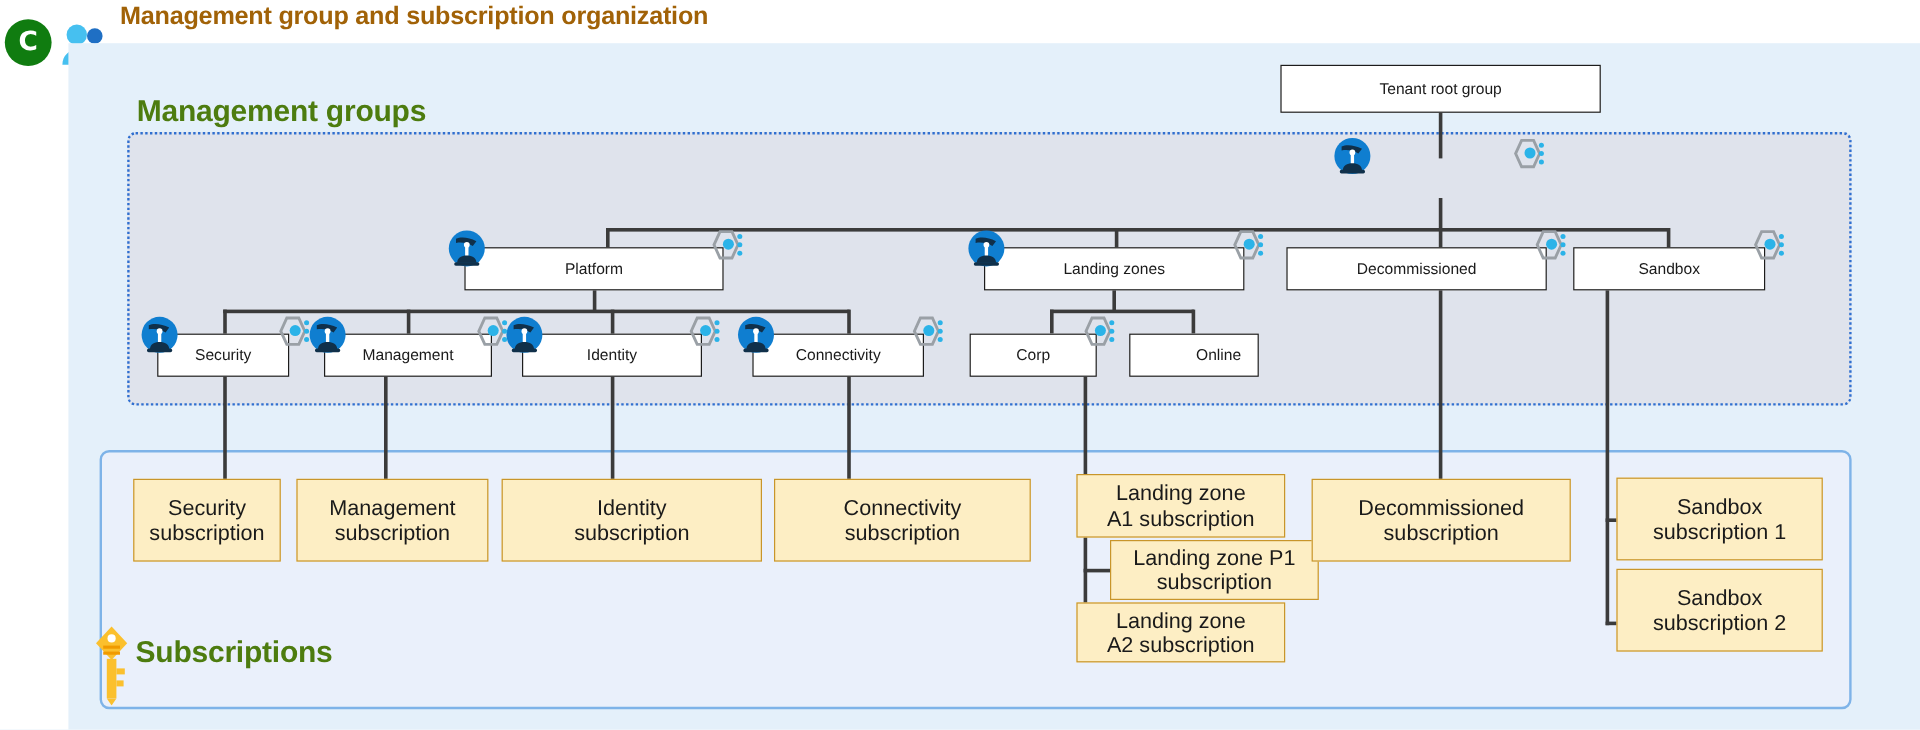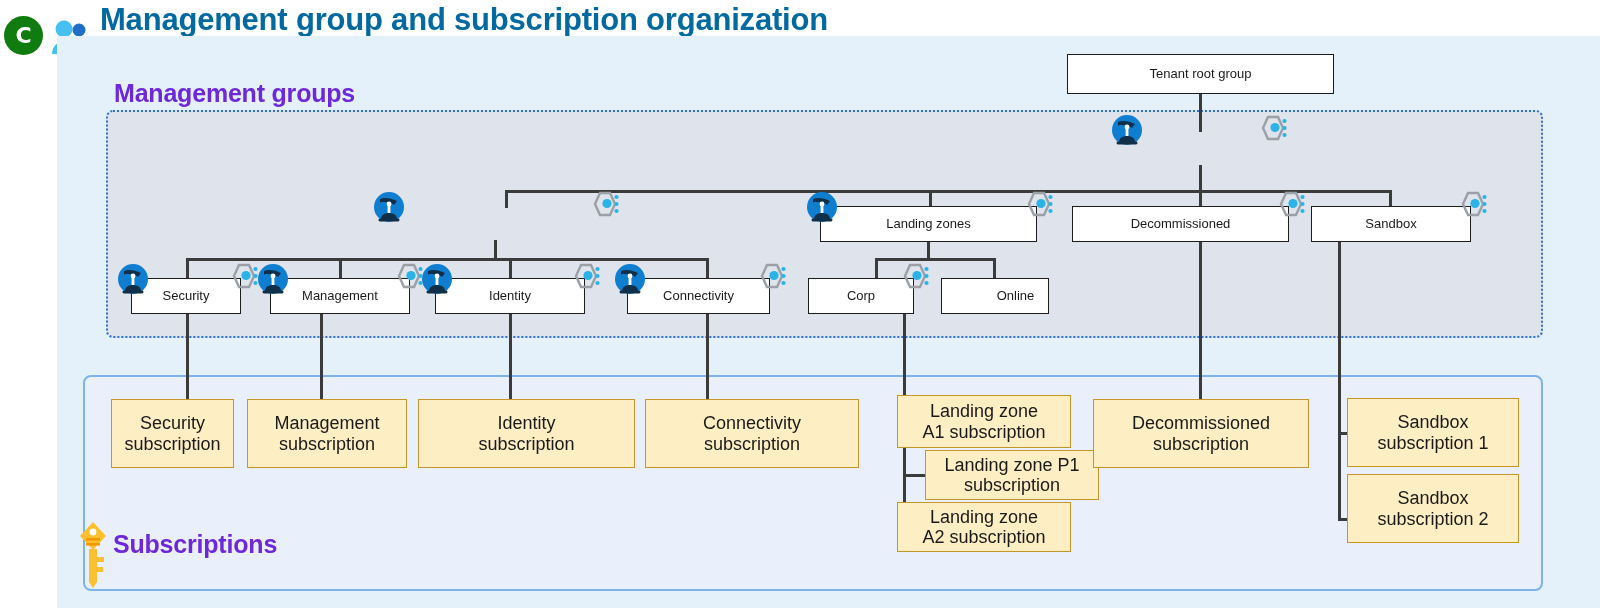--- a/index.html
+++ b/index.html
@@ -22,28 +22,28 @@
     box-sizing:border-box;
   }
   .sub-panel{
     position:absolute;left:83px;top:375px;width:1460px;height:216px;
     background:#eaf0fb;border:2px solid #7eb3e8;border-radius:8px;
     box-sizing:border-box;
   }
 
   
   .caption{
-    position:absolute;font-weight:bold;color:#6d28d9;white-space:nowrap;
+    position:absolute;font-weight:bold;color:#4d7c0f;white-space:nowrap;
     font-size:25px;letter-spacing:-0.2px;
   }
   .cap-mg{left:114px;top:79px;}
   .cap-sub{left:113px;top:530px;}
   .page-title{
-    position:absolute;left:100px;top:2px;font-size:31px;font-weight:bold;
-    color:#0369a1;white-space:nowrap;letter-spacing:-0.2px;
+    position:absolute;left:100px;top:2px;font-size:21px;font-weight:bold;
+    color:#a16207;white-space:nowrap;letter-spacing:-0.2px;
   }
 
   
   .c-badge{
     position:absolute;left:4px;top:16px;width:39px;height:39px;border-radius:50%;
     background:#107c10;color:#fff;font-size:22px;font-weight:bold;
     display:flex;align-items:center;justify-content:center;
     font-family:"DejaVu Sans",sans-serif;line-height:1;
   }
   .people-icon{position:absolute;left:48px;top:18px;width:46px;height:38px;}
@@ -138,20 +138,21 @@
   <div class="ln lnh" style="left:903px;top:474px;width:25px;"></div>
   <div class="ln lnh" style="left:903px;top:515px;width:25px;"></div>
 
   <div class="ln lnv" style="left:1338px;top:240px;height:281px;"></div>
   <div class="ln lnh" style="left:1338px;top:432px;width:14px;"></div>
   <div class="ln lnh" style="left:1338px;top:518px;width:14px;"></div>
 
   <div class="box mgbox" style="left:1067px;top:54px;width:267px;height:40px;">Tenant root group</div>
 
 
+  <div class="box mgbox" style="left:387px;top:206px;width:216px;height:36px;">Platform</div>
 
   <div class="box mgbox" style="left:820px;top:206px;width:217px;height:36px;text-align:right;">Landing zones</div>
 
   <div class="box mgbox" style="left:1072px;top:206px;width:217px;height:36px;">Decommissioned</div>
 
   <div class="box mgbox" style="left:1311px;top:206px;width:160px;height:36px;">Sandbox</div>
 
   <div class="box mgbox" style="left:131px;top:278px;width:110px;height:36px;">Security</div>
 
   <div class="box mgbox" style="left:270px;top:278px;width:140px;height:36px;">Management</div>

